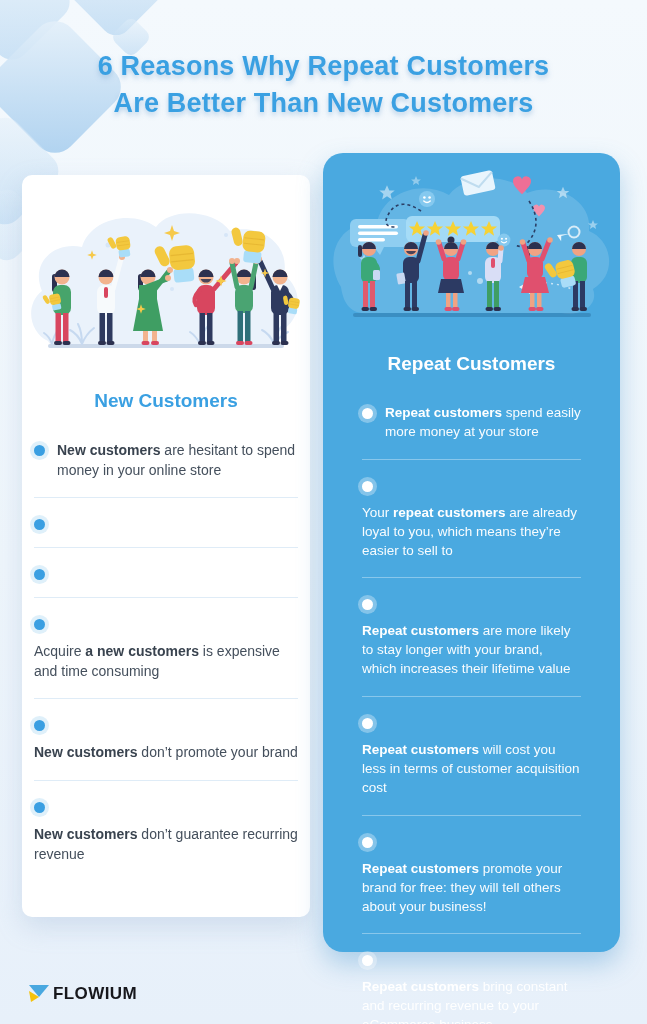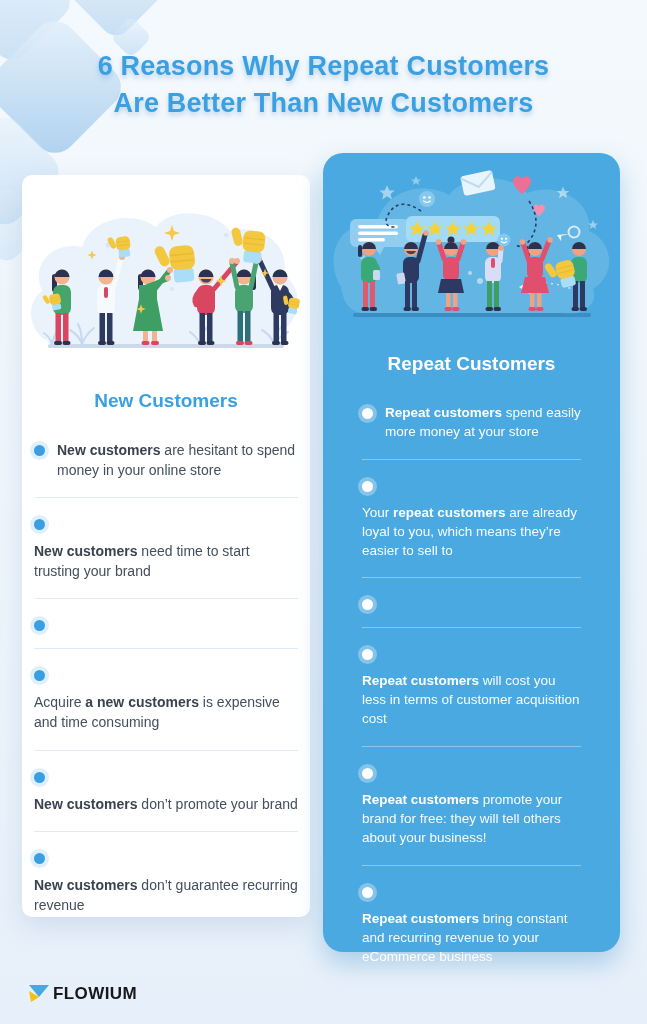--- a/index.html
+++ b/index.html
@@ -184,21 +184,20 @@
 
     <h2 class="col-heading">New Customers</h2>
 
     <div class="list">
       <div class="item">
         <span class="dot"></span>
         <p class="txt"><span></span><b>New customers</b><span> are hesitant to spend money in your online store</span></p>
       </div>
       <div class="item">
         <span class="dot"></span>
-        <p class="txt"><span></span><b>New customers</b><span> need time to start trusting your brand</span></p>
       </div>
       <div class="item">
         <span class="dot"></span>
       </div>
       <div class="item">
         <span class="dot"></span>
         <p class="txt"><span>Acquire </span><b>a new customers</b><span> is expensive and time consuming</span></p>
       </div>
       <div class="item">
         <span class="dot"></span>
@@ -363,20 +362,21 @@
       <div class="item">
         <span class="dot"></span>
         <p class="txt"><span></span><b>Repeat customers</b><span> spend easily more money at your store</span></p>
       </div>
       <div class="item">
         <span class="dot"></span>
         <p class="txt"><span>Your </span><b>repeat customers</b><span> are already loyal to you, which means they’re easier to sell to</span></p>
       </div>
       <div class="item">
         <span class="dot"></span>
+        <p class="txt"><span></span><b>Repeat customers</b><span> are more likely to stay longer with your brand, which increases their lifetime value</span></p>
       </div>
       <div class="item">
         <span class="dot"></span>
         <p class="txt"><span></span><b>Repeat customers</b><span> will cost you less in terms of customer acquisition cost</span></p>
       </div>
       <div class="item">
         <span class="dot"></span>
         <p class="txt"><span></span><b>Repeat customers</b><span> promote your brand for free: they will tell others about your business!</span></p>
       </div>
       <div class="item">

